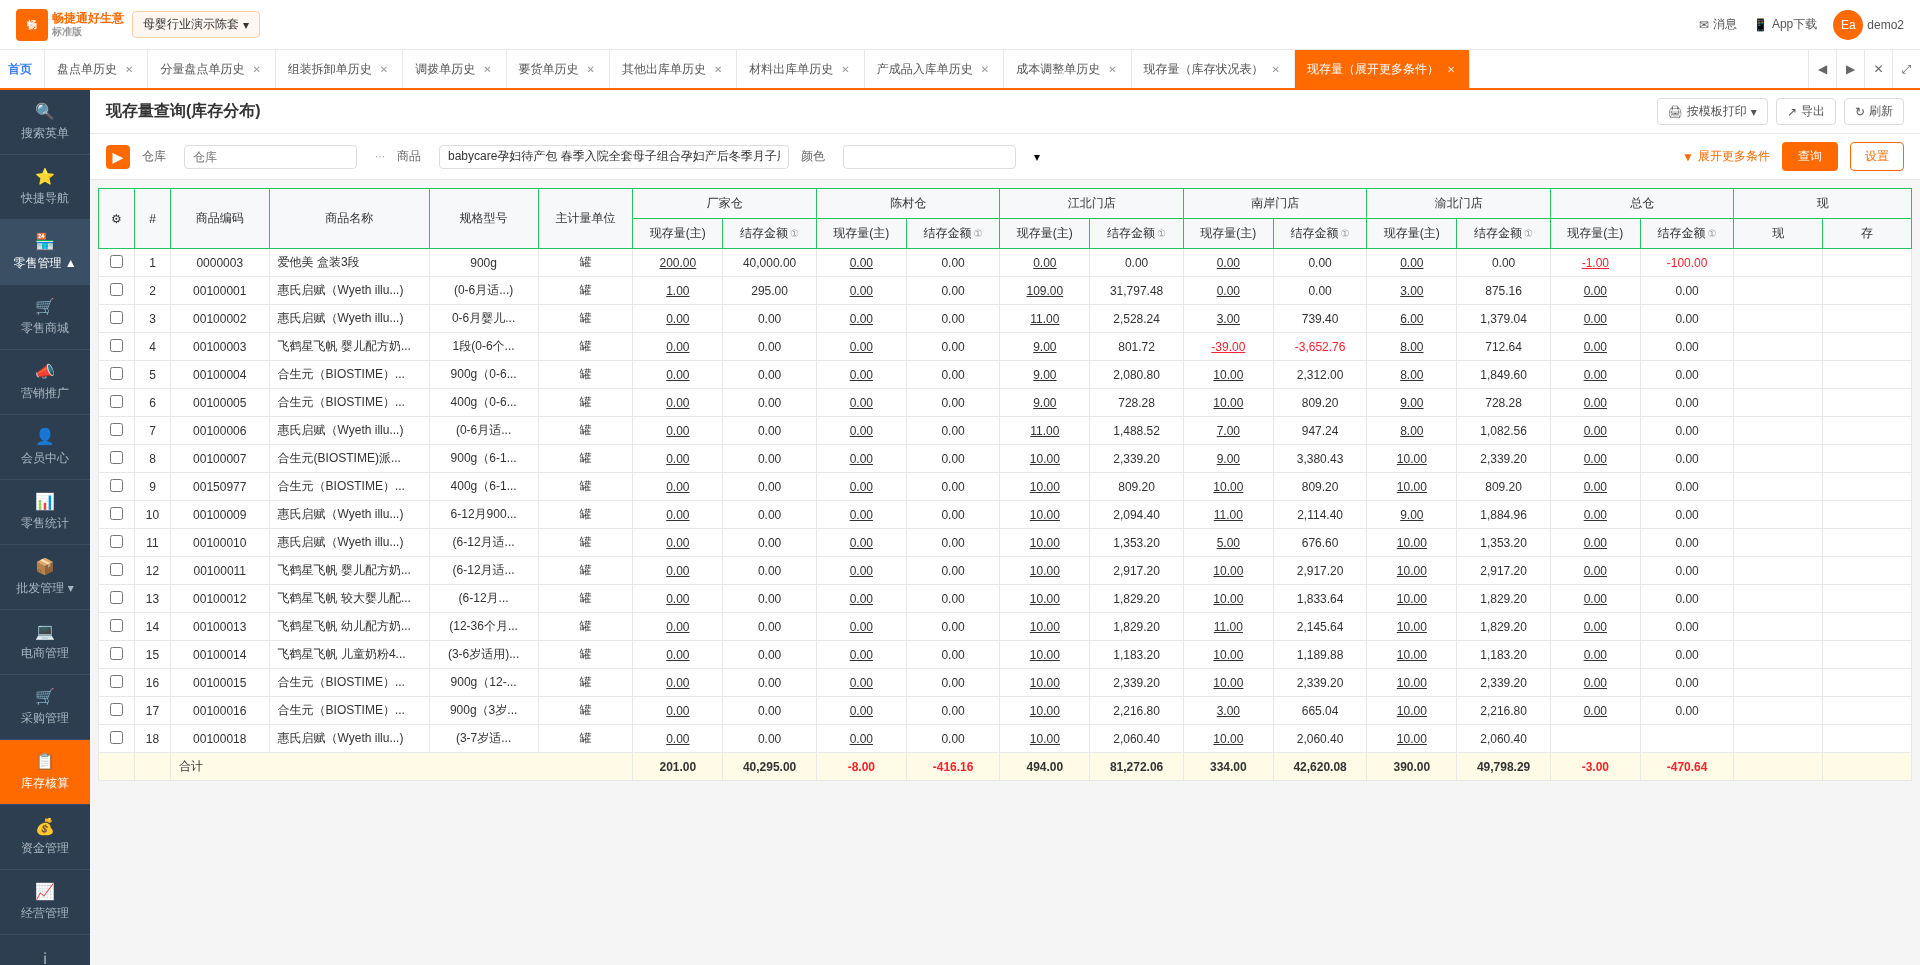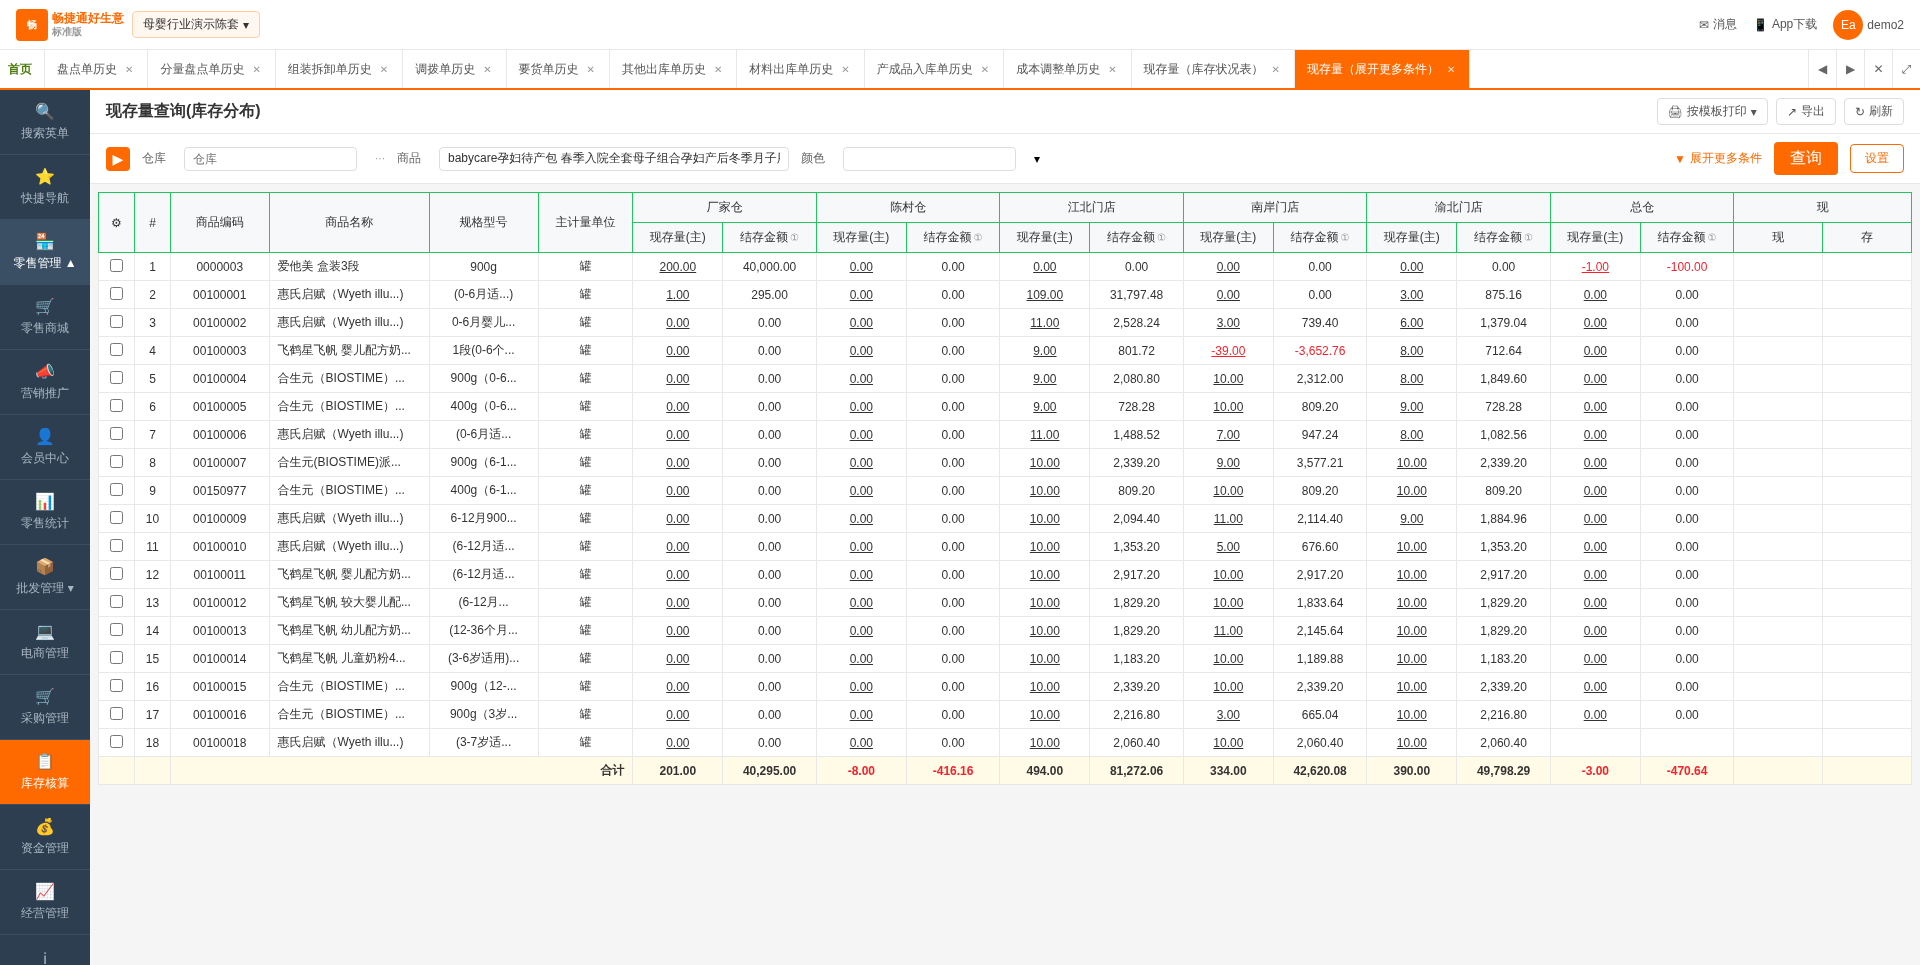--- a/index.html
+++ b/index.html
@@ -103,21 +103,21 @@
       color: #555;
       gap: 6px;
       font-size: 12px;
     }
     .tab.active {
       background: #ff6a00;
       color: white;
     }
     .tab.home {
       background: #fff;
-      color: #4d7c0f;
+      color: #3b82f6;
       font-weight: bold;
       padding-left: 8px;
     }
     .tab-close {
       font-size: 10px;
       color: #999;
       cursor: pointer;
       padding: 2px;
     }
     .tab.active .tab-close { color: rgba(255,255,255,0.8); }
@@ -269,21 +269,21 @@
       font-size: 12px;
       margin-left: auto;
     }
     .search-btn {
       background: #ff6a00;
       color: white;
       border: none;
       border-radius: 4px;
       padding: 6px 16px;
       cursor: pointer;
-      font-size: 16px;
+      font-size: 12px;
     }
     .settings-btn {
       background: #fff;
       color: #ff6a00;
       border: 1px solid #ff6a00;
       border-radius: 4px;
       padding: 5px 14px;
       cursor: pointer;
       font-size: 12px;
     }
@@ -742,21 +742,21 @@
     <td style="text-align:left;max-width:130px;overflow:hidden;text-overflow:ellipsis;">合生元(BIOSTIME)派...</td>
     <td>900g（6-1...</td>
     <td>罐</td>
     <td class="num-cell">0.00</td>
     <td>0.00</td>
     <td class="num-cell">0.00</td>
     <td>0.00</td>
     <td class="num-cell">10.00</td>
     <td>2,339.20</td>
     <td class="num-cell">9.00</td>
-    <td class="">3,577.21</td>
+    <td class="">3,380.43</td>
     <td class="num-cell">10.00</td>
     <td>2,339.20</td>
     <td class="num-cell">0.00</td>
     <td class="">0.00</td>
     <td></td>
     <td></td>
   </tr>
           <tr>
     <td><input type="checkbox" style=""></td>
     <td>9</td>
@@ -973,21 +973,21 @@
     <td class="num-cell">10.00</td>
     <td>2,060.40</td>
     <td class="num-cell"></td>
     <td class=""></td>
     <td></td>
     <td></td>
   </tr>
           <tr class="summary-row">
   <td></td>
   <td></td>
-  <td colspan="4" style="text-align:right;font-weight:bold;">合计</td>
+  <td colspan="4" style="text-align:left;font-weight:normal;">合计</td>
   <td>201.00</td>
   <td>40,295.00</td>
   <td class="neg-num">-8.00</td>
   <td class="neg-num">-416.16</td>
   <td>494.00</td>
   <td>81,272.06</td>
   <td>334.00</td>
   <td>42,620.08</td>
   <td>390.00</td>
   <td>49,798.29</td>

